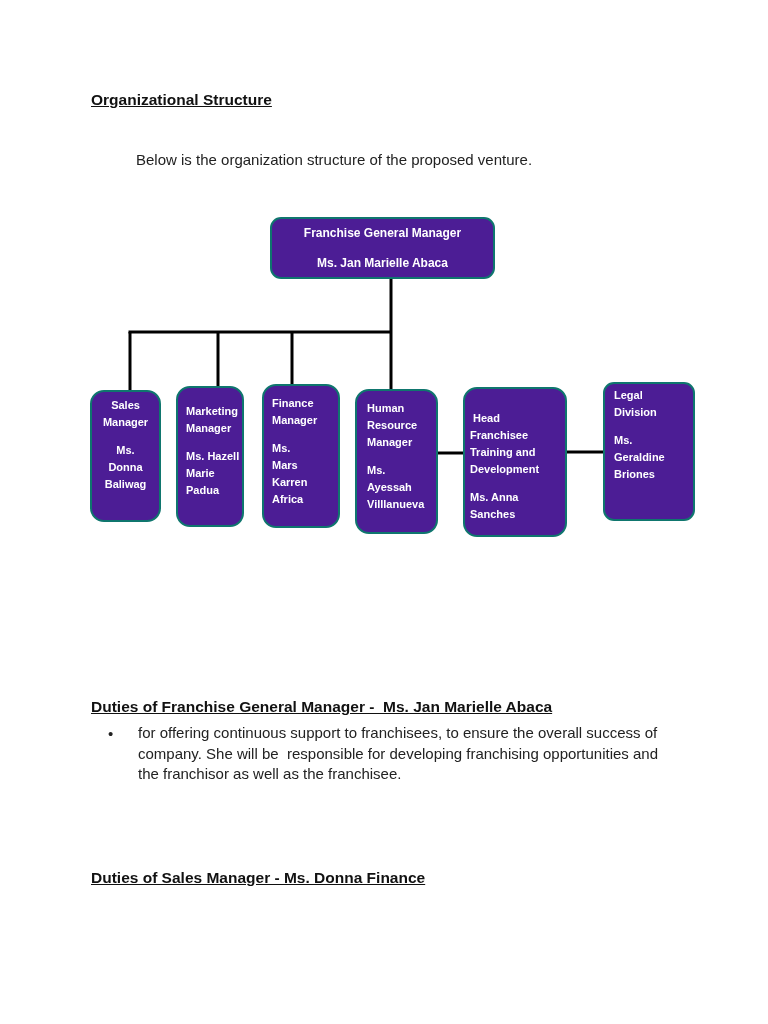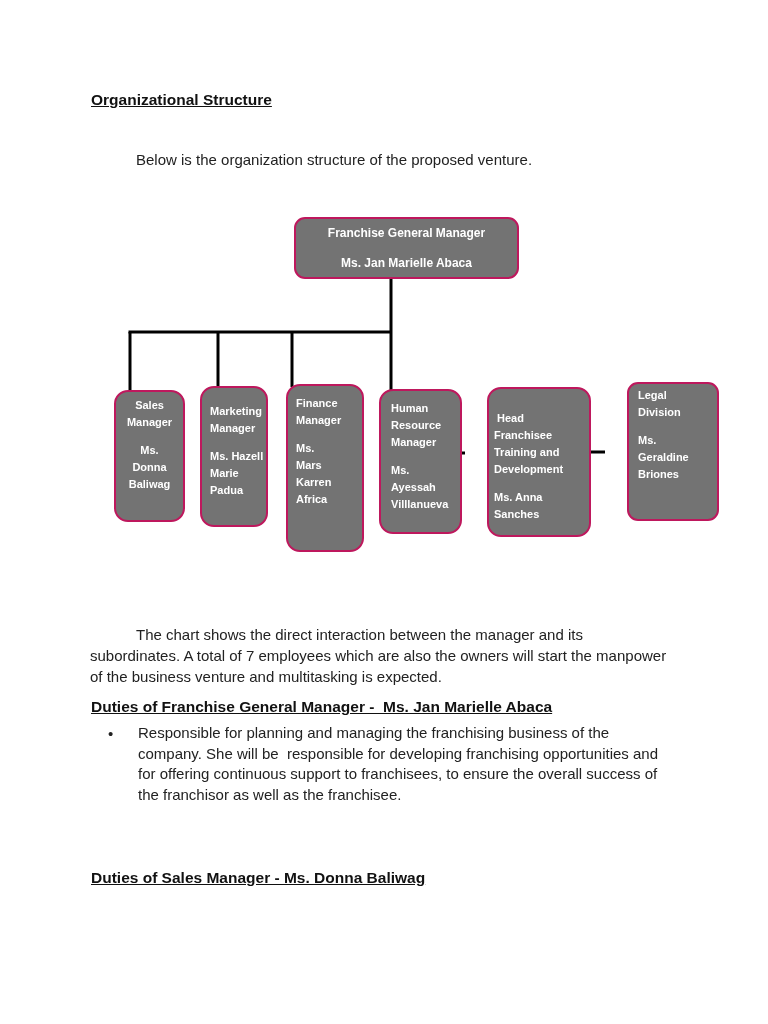--- a/index.html
+++ b/index.html
@@ -9,29 +9,29 @@
   .h{font-weight:bold;font-size:15.5px;line-height:21px;white-space:pre-wrap;color:#111;text-decoration:underline;}
   .body-text{font-size:15px;line-height:21px;color:#222;}
   .tline{white-space:pre;}
   .para .tline:first-child{text-indent:46px;}
   .bullet{display:flex;align-items:flex-start;}
   .bullet .dot{width:30px;font-size:15px;line-height:21px;flex:0 0 30px;color:#222;}
   .btext{font-size:15px;line-height:20.5px;color:#222;}
 
   
   .connectors{position:absolute;left:0;top:0;}
-  .node{position:absolute;box-sizing:border-box;background:#737373;border:2px solid #be185d;
-        border-radius:14px;color:#ffffff;font-size:11px;line-height:17px;font-weight:600;margin-left:24px;}
+  .node{position:absolute;box-sizing:border-box;background:#4c1d95;border:2px solid #0f766e;
+        border-radius:14px;color:#ffffff;font-size:11px;line-height:17px;font-weight:600;}
   .node .tline:empty{height:11px;}
   .root{left:270px;top:217px;width:225px;height:62px;border-radius:11px;
         font-size:12px;line-height:15px;padding-top:7px;text-align:center;}
   .root .tline:empty{height:15px;}
   #n-sales    {left:90px; top:390px;width:71px; height:132px;padding-top:5px;text-align:center;}
   #n-marketing{left:176px;top:386px;width:68px; height:141px;padding:15px 2px 0 8px;}
-  #n-finance  {left:262px;top:384px;width:78px; height:168px;padding:9px 2px 0 8px;}
+  #n-finance  {left:262px;top:384px;width:78px; height:144px;padding:9px 2px 0 8px;}
   #n-hr       {left:355px;top:389px;width:83px; height:145px;padding:9px 2px 8px 10px;}
   #n-training {left:463px;top:387px;width:104px;height:150px;padding:21px 2px 0 5px;}
   #n-legal    {left:603px;top:382px;width:92px; height:139px;padding:3px 2px 0 9px;border-radius:11px;}
 </style>
 </head>
 <body>
 
 <div class="page">
 
   <div class="abs h" style="left:91px;top:89px;">Organizational Structure</div>
@@ -100,33 +100,27 @@
     <div class="node" id="n-legal">
         <div class="tline">Legal</div>
         <div class="tline">Division</div>
         <div class="tline"></div>
         <div class="tline">Ms.</div>
         <div class="tline">Geraldine</div>
         <div class="tline">Briones</div>
       </div>
   </div>
 
-  <div class="abs body-text para" style="left:90px;top:624px;width:610px;">
-      <div class="tline">The chart shows the direct interaction between the manager and its</div>
-      <div class="tline">subordinates. A total of 7 employees which are also the owners will start the manpower</div>
-      <div class="tline">of the business venture and multitasking is expected.</div>
-    </div>
 
   <div class="abs h" style="left:91px;top:696px;">Duties of Franchise General Manager -  Ms. Jan Marielle Abaca</div>
 
   <div class="abs bullet" style="left:108px;top:723px;width:580px;">
     <span class="dot">•</span>
     <div class="btext">
-        <div class="tline">Responsible for planning and managing the franchising business of the</div>
+        <div class="tline">for offering continuous support to franchisees, to ensure the overall success of</div>
         <div class="tline">company. She will be  responsible for developing franchising opportunities and</div>
-        <div class="tline">for offering continuous support to franchisees, to ensure the overall success of</div>
         <div class="tline">the franchisor as well as the franchisee.</div>
       </div>
   </div>
 
-  <div class="abs h" style="left:91px;top:867px;">Duties of Sales Manager - Ms. Donna Baliwag</div>
+  <div class="abs h" style="left:91px;top:867px;">Duties of Sales Manager - Ms. Donna Finance</div>
 
 </div>
 
 </body></html>

